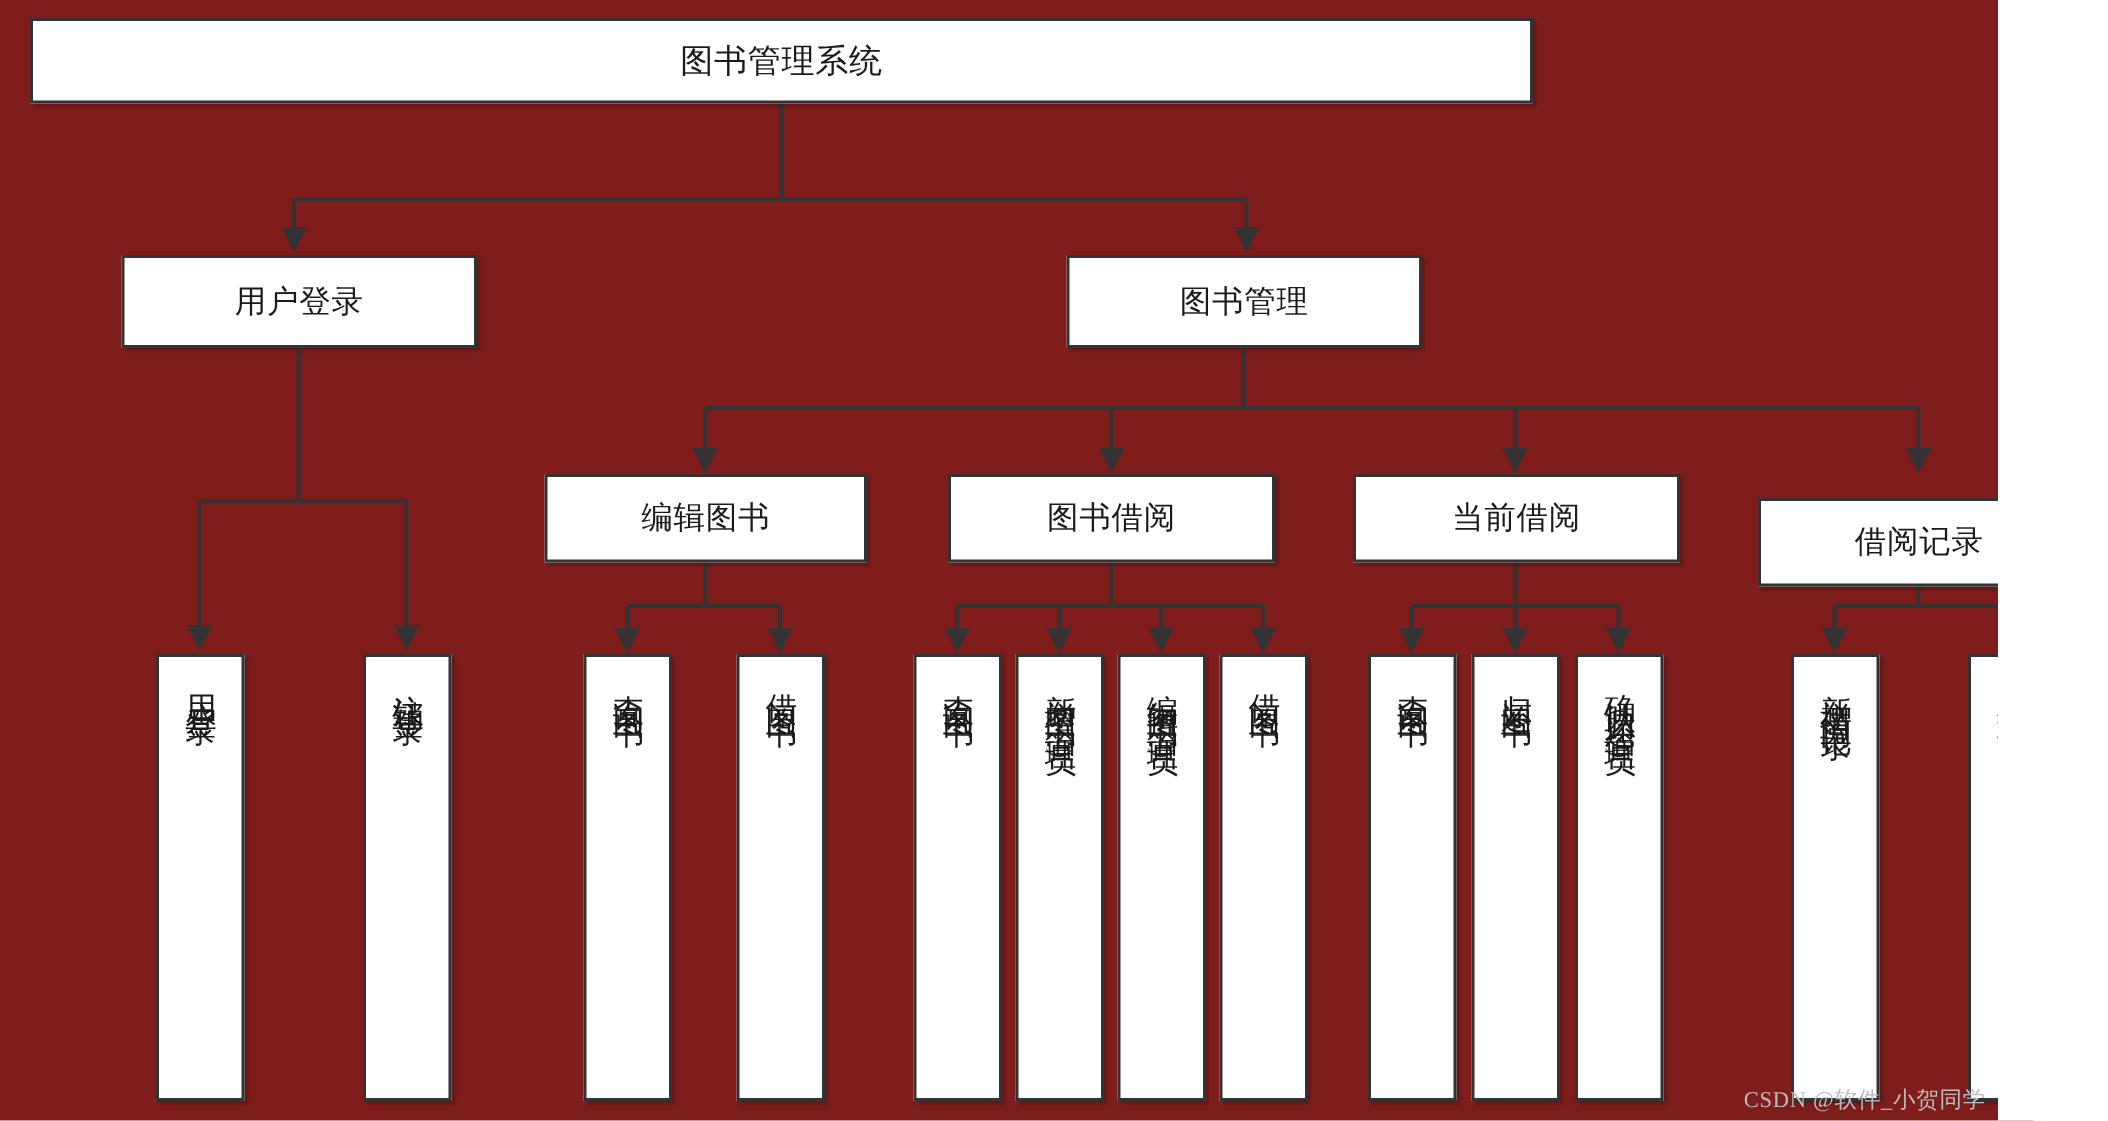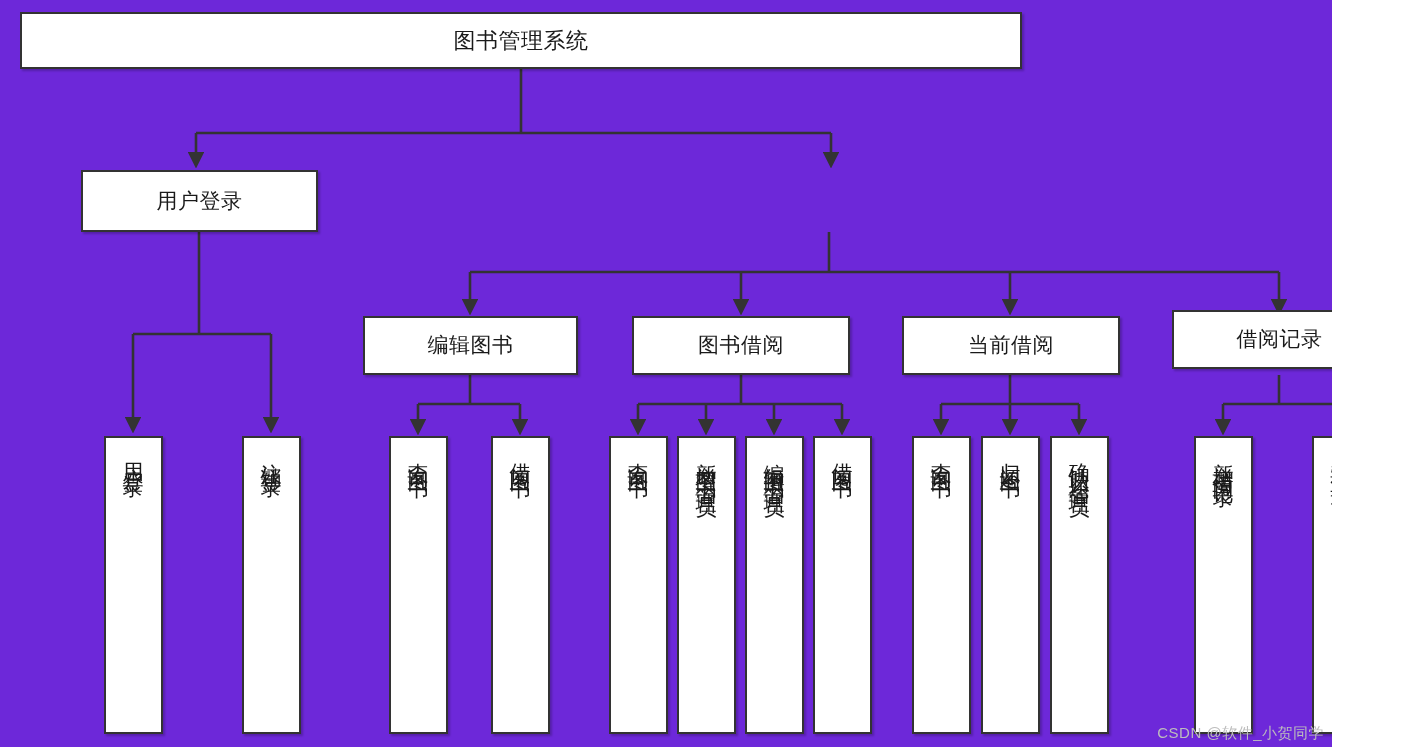--- a/index.html
+++ b/index.html
@@ -8,22 +8,23 @@
     padding: 0;
     background: #ffffff;
   }
   body {
     font-family: "Liberation Sans", "DejaVu Sans", sans-serif;
   }
   #diagram-root {
     position: relative;
     width: 1332px;
     height: 747px;
-    background: #6d28d9;
+    background: #7f1d1d;
     overflow: hidden;
+    font-family: Liberation Serif, serif;
   }
   #edges-layer {
     position: absolute;
     left: 0;
     top: 0;
     width: 1405px;
     height: 747px;
     pointer-events: none;
   }
   .node {
@@ -133,34 +134,37 @@
   </svg>
 
   <div class="node horiz root" style="left:20px; top:12px; width:1002px; height:57px;">
     <span class="node-label">图书管理系统</span>
   </div>
 
   <div class="node horiz" style="left:81px; top:170px; width:237px; height:62px;">
     <span class="node-label">用户登录</span>
   </div>
 
+  <div class="node horiz" style="left:711px; top:170px; width:237px; height:62px;">
+    <span class="node-label">图书管理</span>
+  </div>
 
   <div class="node horiz" style="left:363px; top:316px; width:215px; height:59px;">
     <span class="node-label">编辑图书</span>
   </div>
 
   <div class="node horiz" style="left:902px; top:316px; width:218px; height:59px;">
     <span class="node-label">当前借阅</span>
   </div>
 
   <div class="node horiz" style="left:632px; top:316px; width:218px; height:59px;">
     <span class="node-label">图书借阅</span>
   </div>
 
-  <div class="node horiz" style="left:1172px; top:310px; width:215px; height:59px;">
+  <div class="node horiz" style="left:1172px; top:332px; width:215px; height:59px;">
     <span class="node-label">借阅记录</span>
   </div>
 
   <div class="node vert" style="left:104px; top:436px; width:59px; height:298px;">
     <span class="node-label">用户登录</span>
   </div>
 
   <div class="node vert" style="left:242px; top:436px; width:59px; height:298px;">
     <span class="node-label">注销登录</span>
   </div>

